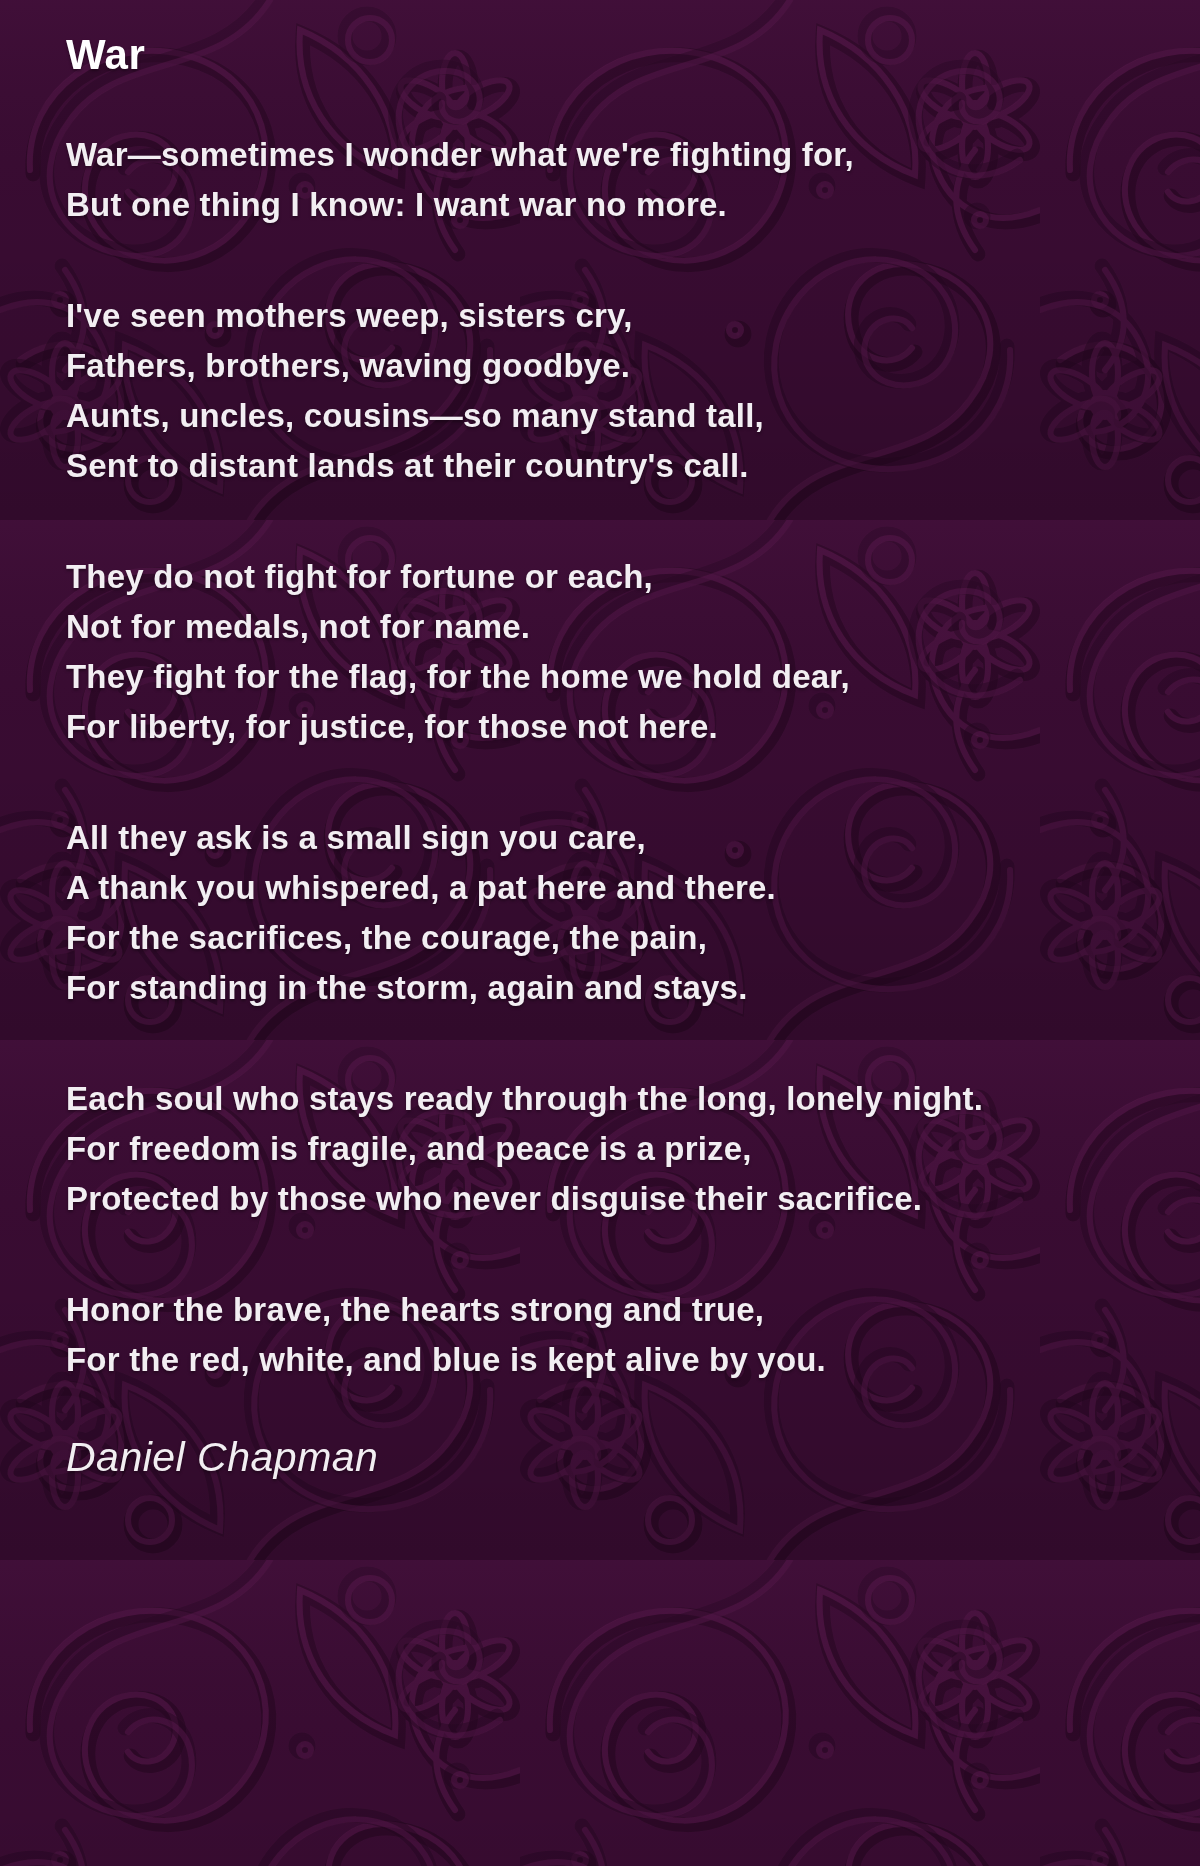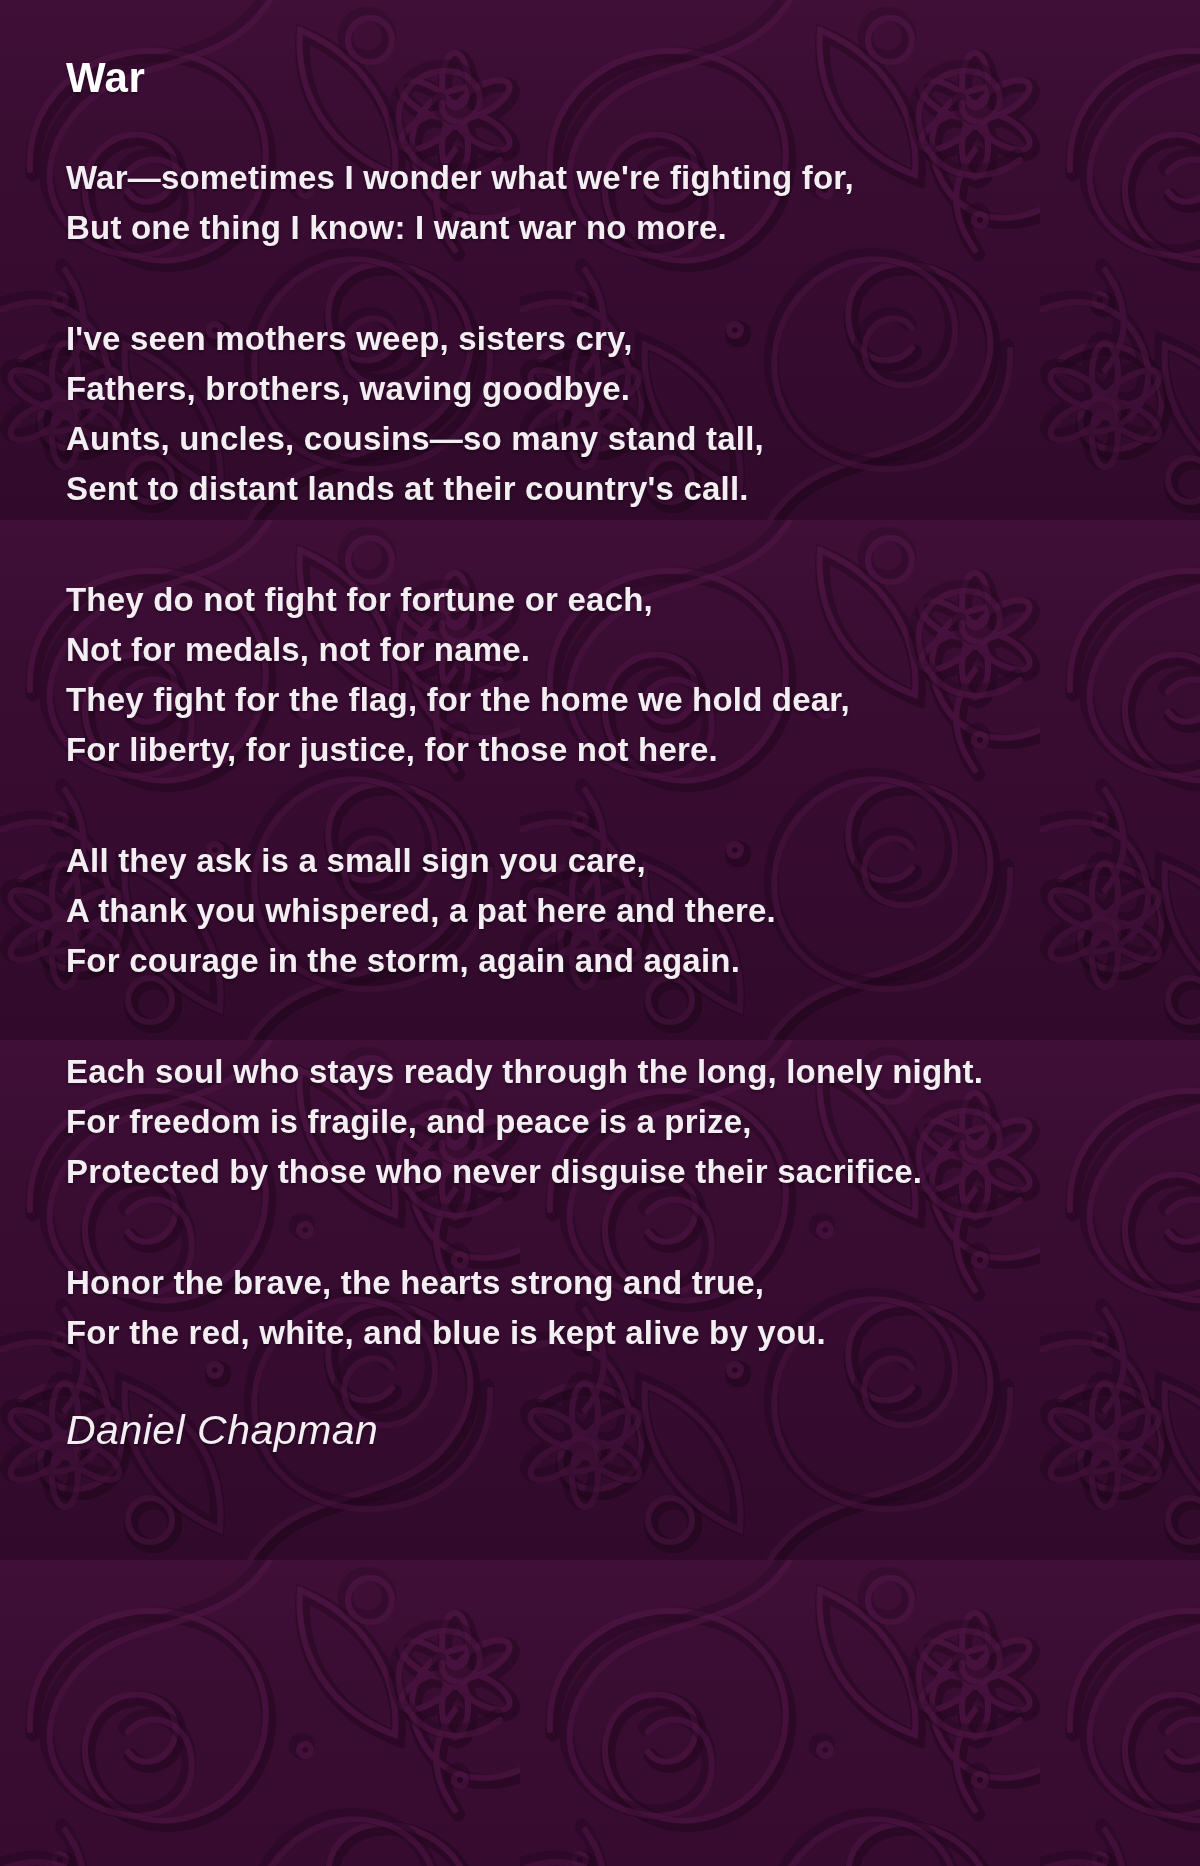--- a/index.html
+++ b/index.html
@@ -19,21 +19,22 @@
   .bg{
     position:absolute;
     left:0;top:0;
     width:1200px;height:1866px;
     z-index:0;
     display:block;
   }
   .content{
     position:relative;
     z-index:1;
-    padding:53px 40px 0 66px;
+    padding:22px 40px 0 66px;
+    margin-top:8px;
   }
   .title{
     margin:0 0 50px 0;
     font-size:42px;
     line-height:50px;
     font-weight:bold;
     color:var(--title);
     letter-spacing:.5px;
     text-shadow:0 2px 3px rgba(0,0,0,.35);
   }
@@ -129,21 +130,22 @@
       </div>
       <div class="stanza">
         <div class="line">They do not fight for fortune or each,</div>
         <div class="line">Not for medals, not for name.</div>
         <div class="line">They fight for the flag, for the home we hold dear,</div>
         <div class="line">For liberty, for justice, for those not here.</div>
       </div>
       <div class="stanza">
         <div class="line">All they ask is a small sign you care,</div>
         <div class="line">A thank you whispered, a pat here and there.</div>
-        <div class="line">For courage in the storm, again and again.</div>
+        <div class="line">For the sacrifices, the courage, the pain,</div>
+        <div class="line">For standing in the storm, again and stays.</div>
       </div>
       <div class="stanza">
         <div class="line">Each soul who stays ready through the long, lonely night.</div>
         <div class="line">For freedom is fragile, and peace is a prize,</div>
         <div class="line">Protected by those who never disguise their sacrifice.</div>
       </div>
       <div class="stanza">
         <div class="line">Honor the brave, the hearts strong and true,</div>
         <div class="line">For the red, white, and blue is kept alive by you.</div>
       </div>

